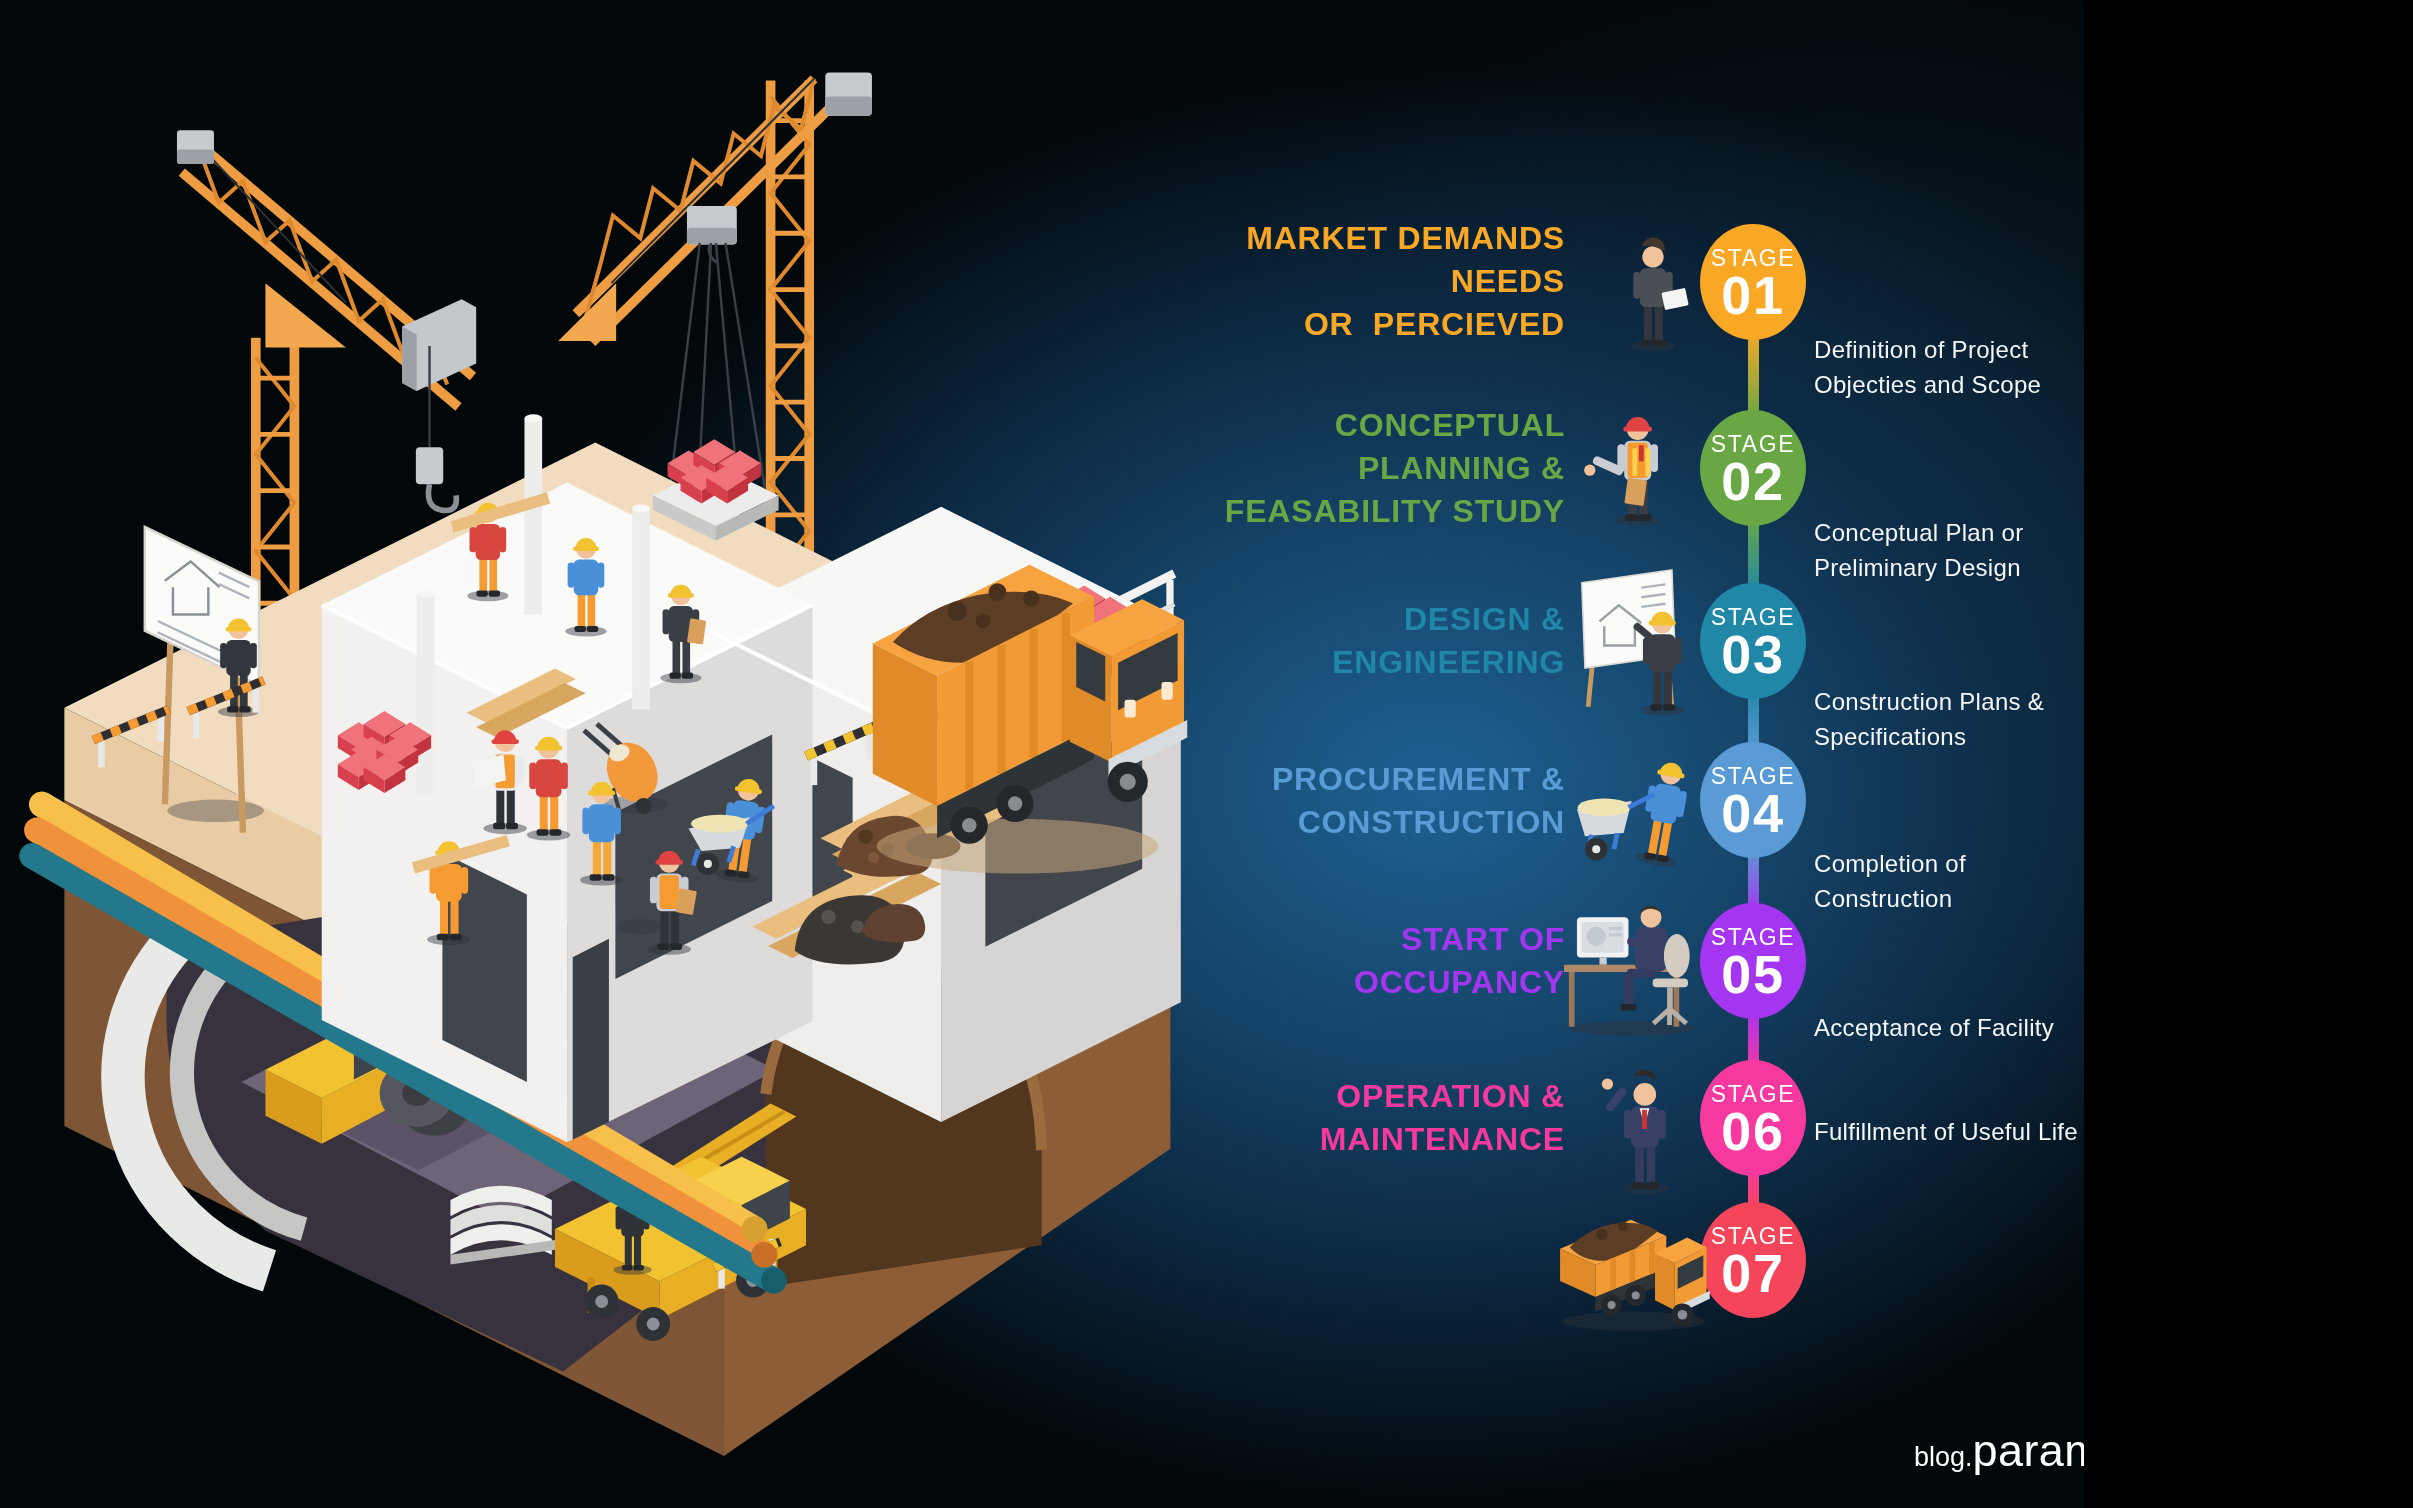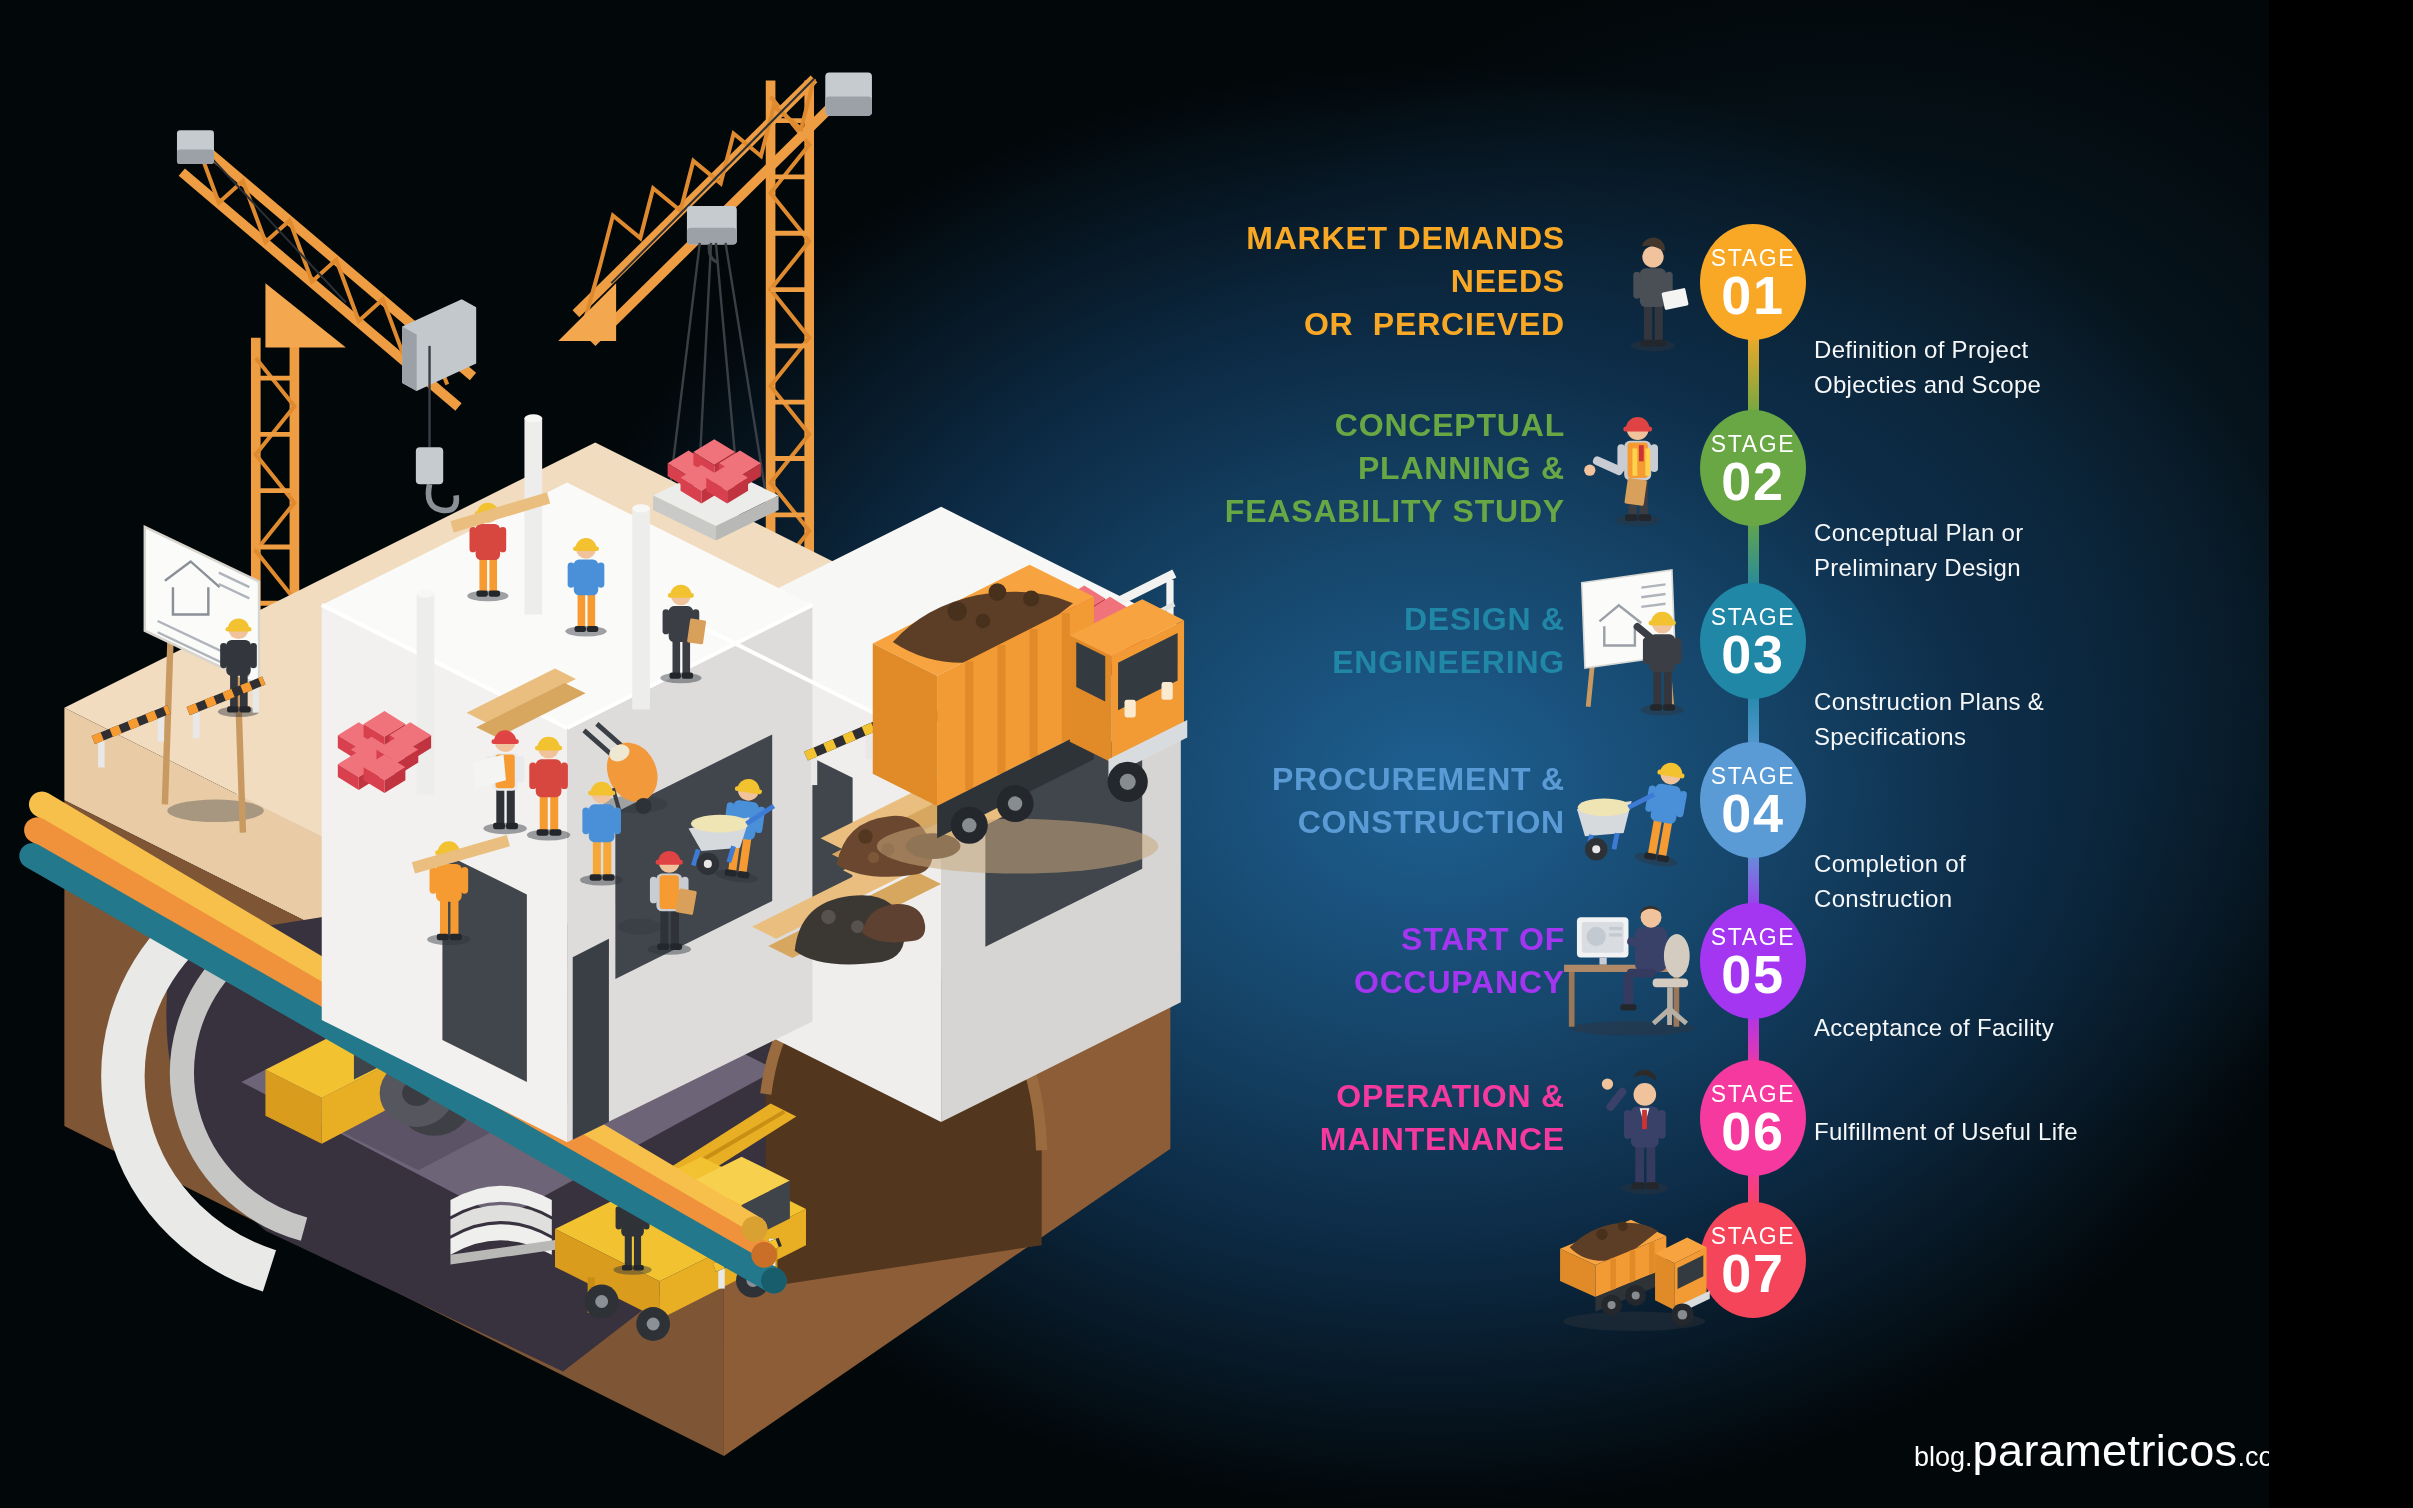--- a/index.html
+++ b/index.html
@@ -1,17 +1,17 @@
 <!DOCTYPE html>
 <html style="font-size:13px"><head>
 <meta charset="utf-8">
 <style>
   html,body{margin:0;padding:0;background:#000;}
   .canvas{
-    position:relative;width:2269px;height:1509px;overflow:hidden;
+    position:relative;width:2084px;height:1509px;overflow:hidden;
     font-family:"Liberation Sans",sans-serif;
     background:
       radial-gradient(925px 724px at 1432px 788px, #1E6092 0%, #16466B 34%, #0D2C47 62%, rgba(6,16,26,0) 100%),
       radial-gradient(724px 611px at 1842px 563px, rgba(22,68,102,.5) 0%, rgba(22,68,102,0) 100%),
       #020709;
   }
   .scene{position:absolute;left:0;top:0;}
   
   .stage-label{position:absolute;left:989px;width:576px;text-align:right;
     font-weight:bold;font-size:32px;line-height:43px;letter-spacing:0.8px;white-space:pre;color:var(--c);}

